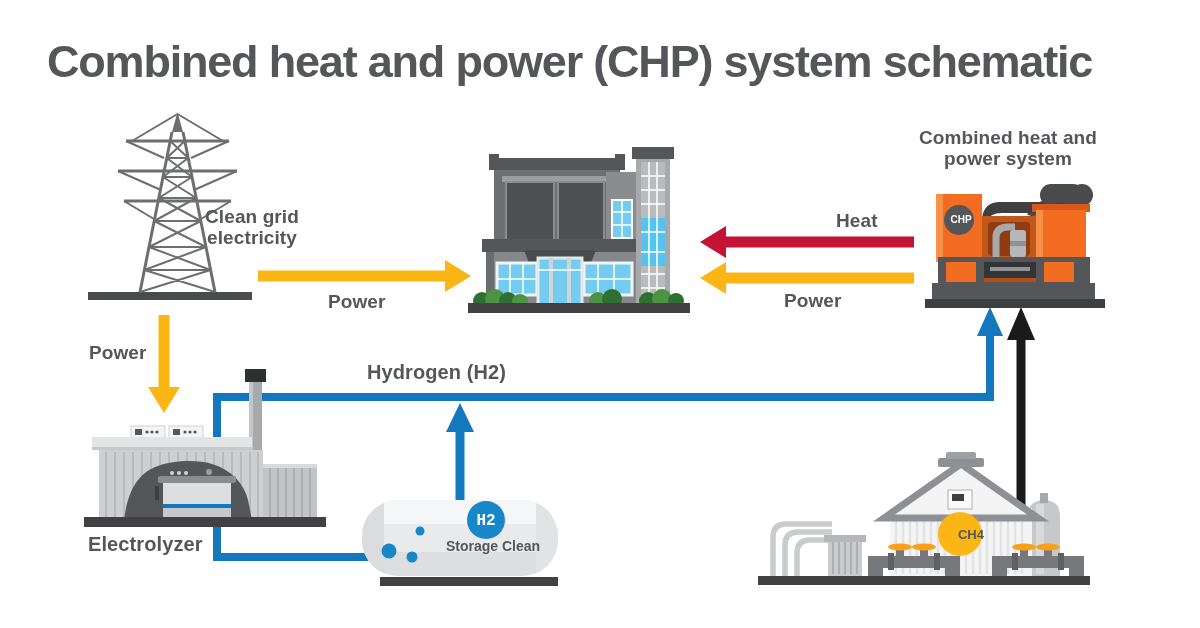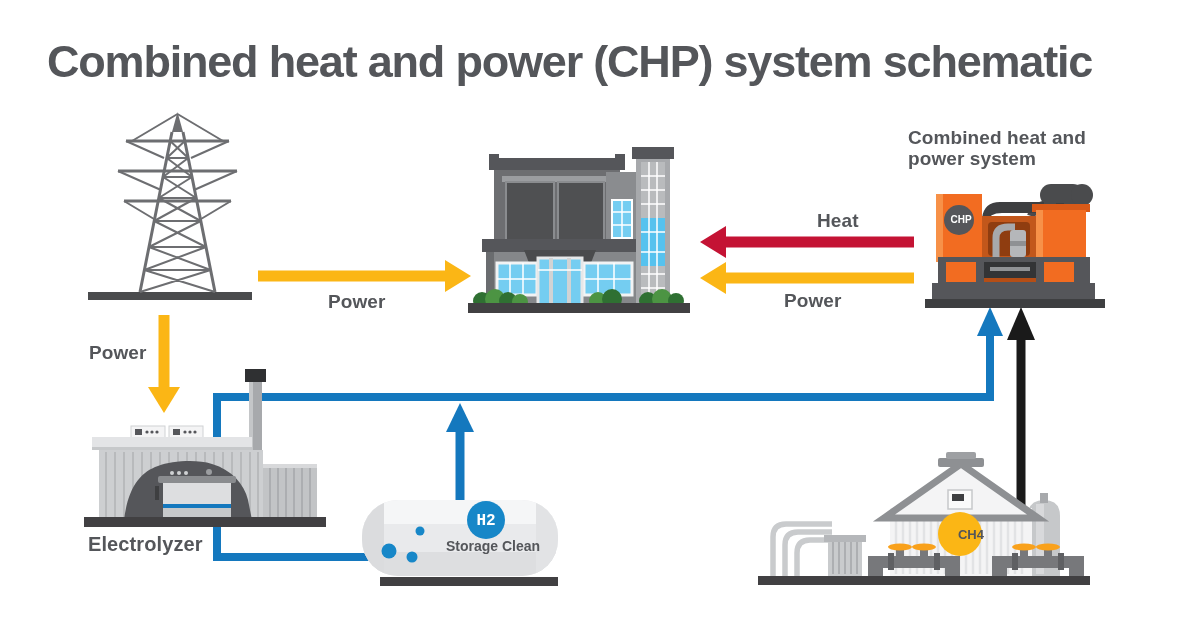--- a/index.html
+++ b/index.html
@@ -2,21 +2,21 @@
 <html style="--power-yellow: #FBB615; --heat-red: #C41334; --hydrogen-blue: #1478BE; --h2-badge-blue: #1787C8; --gas-black: #1A1A1A; --chp-orange: #F26C21; --text-gray: #54565A;"><head>
 <meta charset="utf-8">
 <style>
   html,body{margin:0;padding:0;background:#ffffff;}
   body{width:1200px;height:628px;position:relative;overflow:hidden;
        font-family:"Liberation Sans",sans-serif;}
   .stage{position:absolute;left:0;top:0;width:1200px;height:628px;}
   svg{position:absolute;left:0;top:0;}
   .lbl{position:absolute;font-weight:bold;color:var(--text-gray,#54565A);
        font-size:19px;line-height:1.12;letter-spacing:.1px;white-space:pre-line;}
-  .lbl.center{text-align:left;}
+  .lbl.center{text-align:center;}
   .title{position:absolute;left:47px;top:36px;font-size:45px;font-weight:bold;
          letter-spacing:-1.2px;color:var(--text-gray,#54565A);white-space:nowrap;}
   .badge{position:absolute;font-weight:bold;text-align:center;}
   .badge.chp{left:944px;top:214px;width:34px;font-size:10px;color:#ffffff;}
   .badge.h2 {left:465px;top:512px;width:42px;font-size:16px;color:#ffffff;font-family:Liberation Mono, monospace;}
   .badge.ch4{left:936px;top:527px;width:48px;font-size:13px;color:var(--text-gray,#54565A);text-align:right;}
   .tanklbl{position:absolute;left:436px;top:538px;width:114px;text-align:center;
            font-weight:bold;font-size:14px;color:var(--text-gray,#54565A);}
   
   .yellow-fill{fill:var(--power-yellow,#FBB615);}
@@ -249,29 +249,31 @@
     <polygon class="red-fill" points="726,226 726,258 700,242"></polygon>
   </g>
   <g>
     <path class="yellow-stroke" stroke-width="11" d="M914,278 H724"></path>
     <polygon class="yellow-fill" points="726,262 726,294 700,278"></polygon>
   </g>
 </svg>
 
 <div class="title">Combined heat and power (CHP) system schematic</div>
 
+<div class="lbl center" style="left:196px;top:206px;width:112px;">Clean grid electricity</div>
 
 <div class="lbl" style="left:328px;top:291px;">Power</div>
 
 <div class="lbl" style="left:89px;top:342px;">Power</div>
 
-<div class="lbl" style="left:817px;top:210px;">Heat</div>
+<div class="lbl" style="left:836px;top:210px;">Heat</div>
 
 <div class="lbl" style="left:784px;top:290px;">Power</div>
 
+<div class="lbl" style="left:367px;top:361px;font-size:20px;">Hydrogen (H2)</div>
 
 <div class="lbl center" style="left:908px;top:127px;width:200px;">Combined heat and power system</div>
 
 <div class="lbl" style="left:88px;top:533px;font-size:20px;">Electrolyzer</div>
 
 
 <div class="badge chp">CHP</div>
 <div class="badge h2">H2</div>
 <div class="badge ch4">CH4</div>
 <div class="tanklbl">Storage Clean</div>

